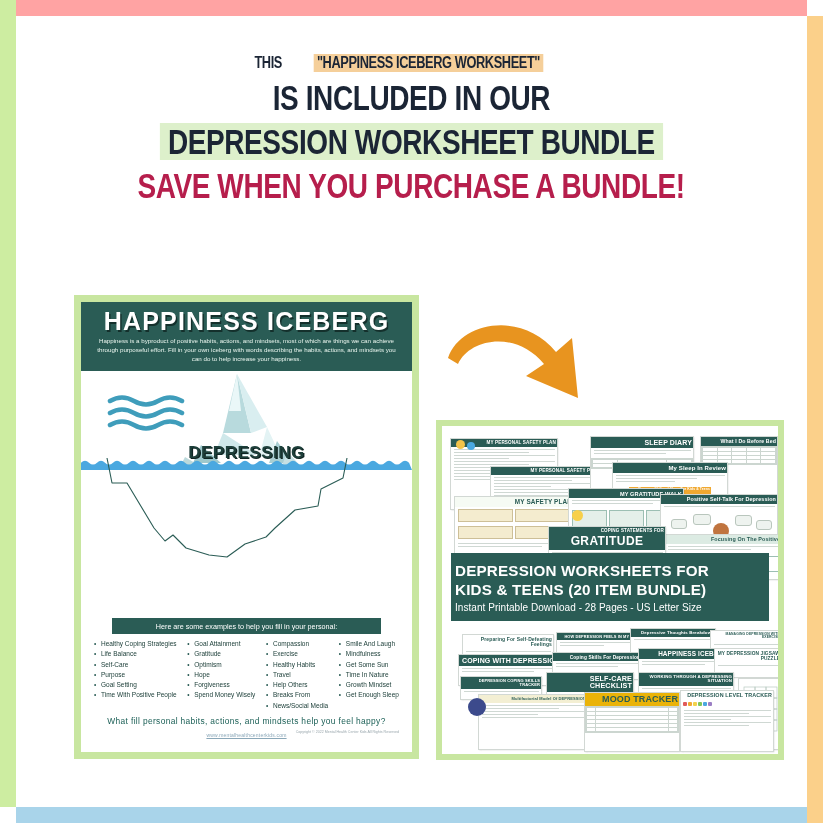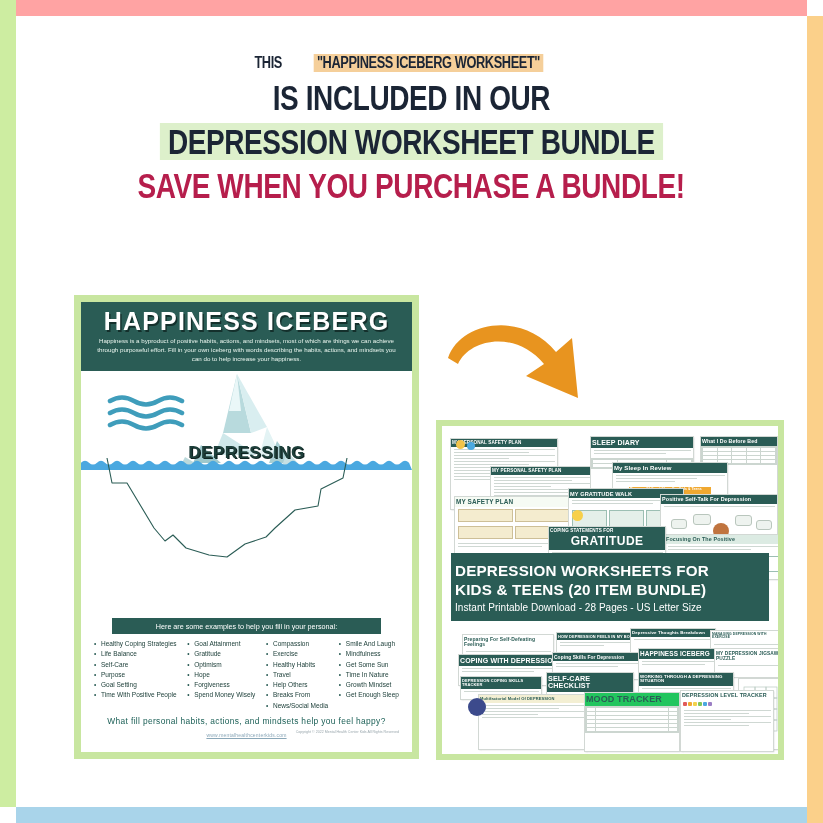--- a/index.html
+++ b/index.html
@@ -120,21 +120,21 @@
   }
   #bundle-inner { width: 100%; height: 100%; background: #fff; position: relative; overflow: hidden; }
 
   .sheet {
     position: absolute; background: #fff;
     border: 0.6px solid #d2d8d4;
     box-shadow: 0.5px 0.5px 1.5px rgba(0,0,0,0.16);
     overflow: hidden;
   }
   .sh-bar {
-    background: #2a5c55; color: #fff; text-align: left;
+    background: #2a5c55; color: #fff; text-align: right;
     font-weight: 700; line-height: 1.08;
     padding: 1.6px 1px; letter-spacing: 0.12px;
   }
   .sh-bar.pale { background: #e8f1e6; color: #2a5c55; }
   .lines { padding: 2px 2.5px; }
   .ln { height: 1px; background: #cfd8d3; margin-bottom: 2px; }
   .ln.s { width: 55%; }
   .ln.m { width: 75%; }
   .boxrow { display: flex; gap: 2px; padding: 2px 2.5px; }
   .bx { flex: 1; height: 13px; background: #f4eccf; border: 0.5px solid #cdbf97; }
@@ -548,21 +548,21 @@
           <div class="ln"></div>
             <div class="ln m"></div>
             <div class="ln"></div>
             <div class="ln s"></div>
             <div class="ln"></div>
         </div>
       </div>
       <div class="blob" style="left:26px; top:272px; width:18px; height:18px; background:#3c4a8c; z-index:12;"></div>
 
       <div class="sheet" style="left:142px; top:266px; width:96px; height:60px; z-index:12;">
-        <div class="sh-bar pale" style="font-size:9px; background:#22c55e; color:#2a5c55;">MOOD TRACKER</div>
+        <div class="sh-bar pale" style="font-size:9px; background:#eab308; color:#2a5c55;">MOOD TRACKER</div>
         <div class="grid-tbl" style="grid-template-columns:repeat(10,1fr);">
           <div></div>
             <div></div>
             <div></div>
             <div></div>
             <div></div>
             <div></div>
             <div></div>
             <div></div>
             <div></div>

